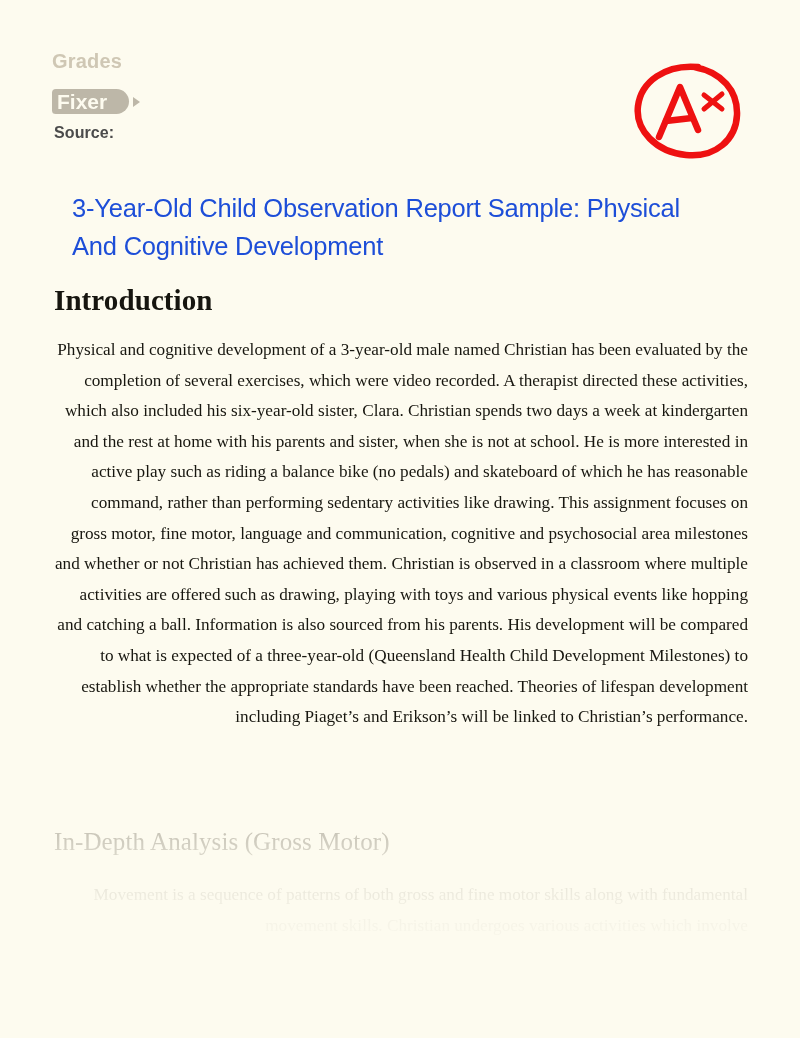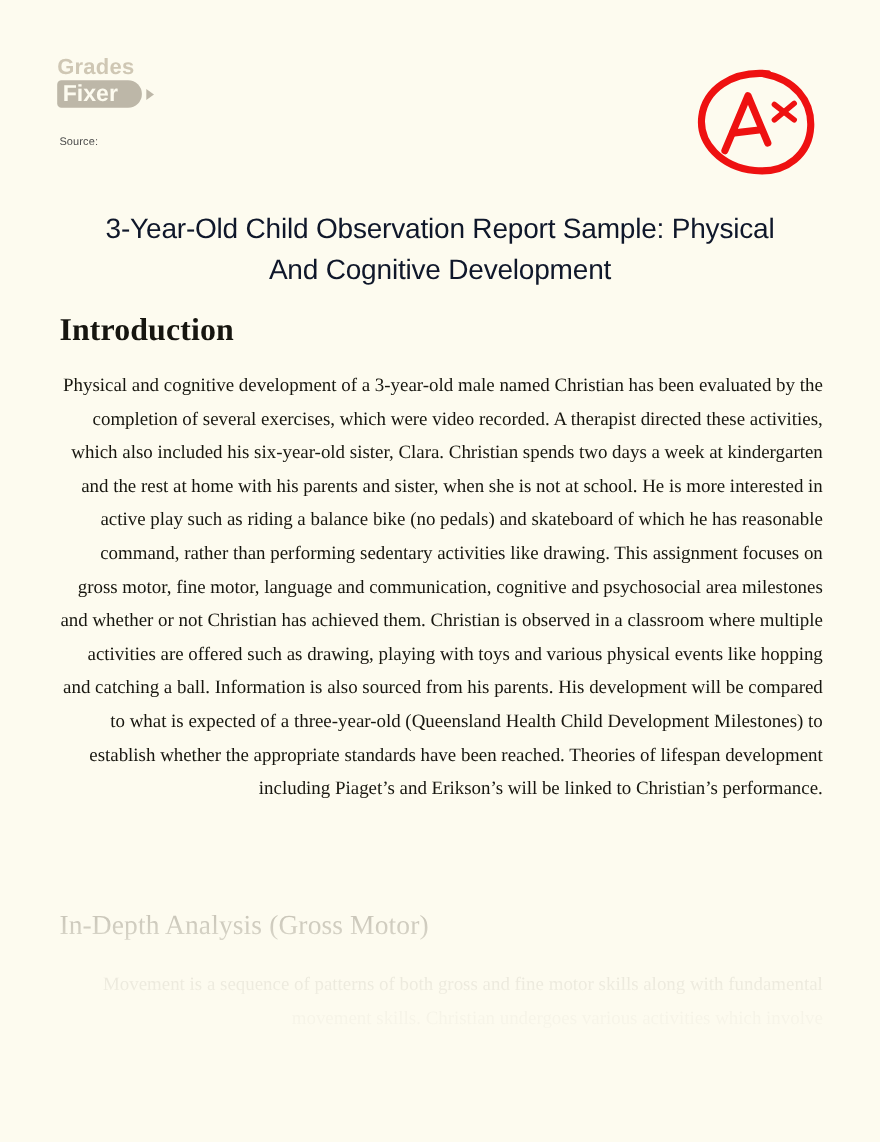--- a/index.html
+++ b/index.html
@@ -44,21 +44,21 @@
     font-size: 20px;
     letter-spacing: 0.2px;
     color: #cfc7b4;
     line-height: 22px;
     display: block;
   }
   .brand-badge-row {
     display: block;
     position: relative;
     height: 26px;
-    margin-top: 1px;
+    margin-top: 17px;
   }
   .brand-badge {
     display: inline-block;
     background: #bdb7a8;
     color: #fdfbef;
     font-family: "Liberation Sans", sans-serif;
     font-weight: bold;
     font-size: 21px;
     line-height: 25px;
     padding: 0 22px 0 5px;
@@ -75,23 +75,24 @@
     vertical-align: top;
     margin-left: 4px;
     margin-top: 8px;
   }
 
   .source-label {
     position: absolute;
     left: 54px;
     top: 124px;
     font-family: "Liberation Sans", sans-serif;
-    font-size: 10px;
+    font-size: 16px;
     color: #4b4b4b;
     letter-spacing: 0.1px;
+    font-weight: bold;
   }
 
   .grade-badge {
     position: absolute;
     left: 632px;
     top: 60px;
     width: 110px;
     height: 100px;
   }
   .grade-badge svg { display: block; }
@@ -100,26 +101,25 @@
   .article {
     position: absolute;
     left: 0;
     top: 175px;
     width: 800px;
   }
 
   .doc-title {
     margin: 0;
     padding: 14px 72px 0 72px;
-    text-align: center;
     font-family: "Liberation Sans", sans-serif;
     font-weight: 500;
     font-size: 25.5px;
     line-height: 38px;
-    color: #0f172a;
+    color: #1d4ed8;
     letter-spacing: -0.2px;
   }
 
   .section-heading {
     margin: 0;
     padding: 0;
     font-family: "Liberation Serif", serif;
     font-weight: bold;
     font-size: 29px;
     line-height: 30px;

